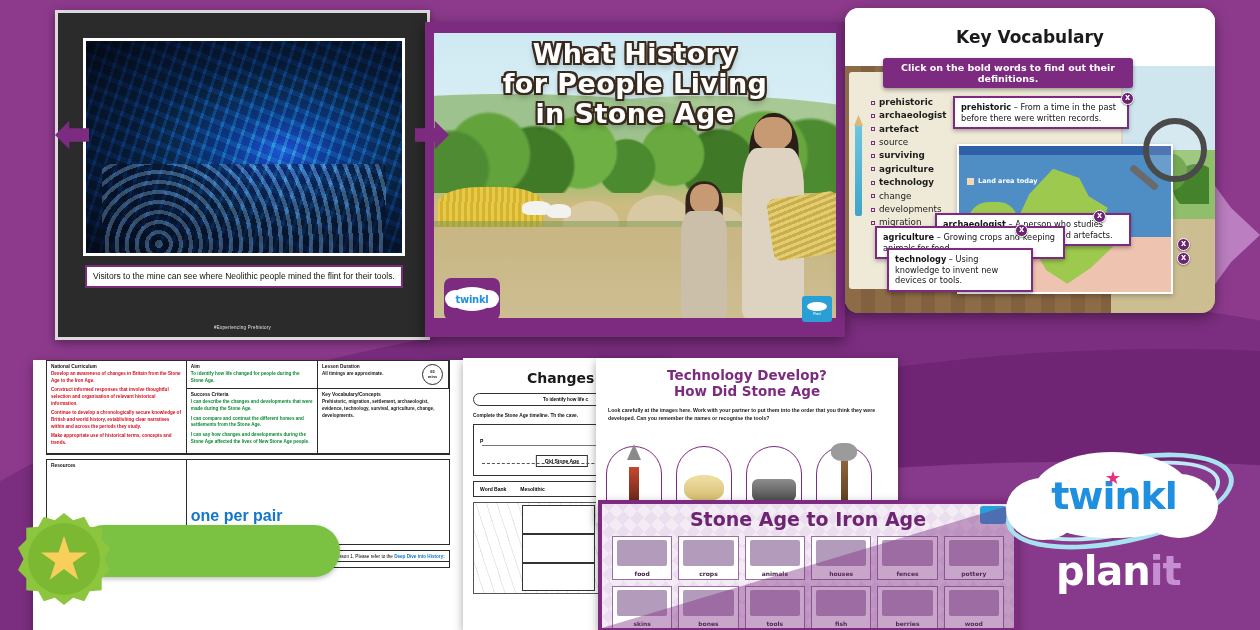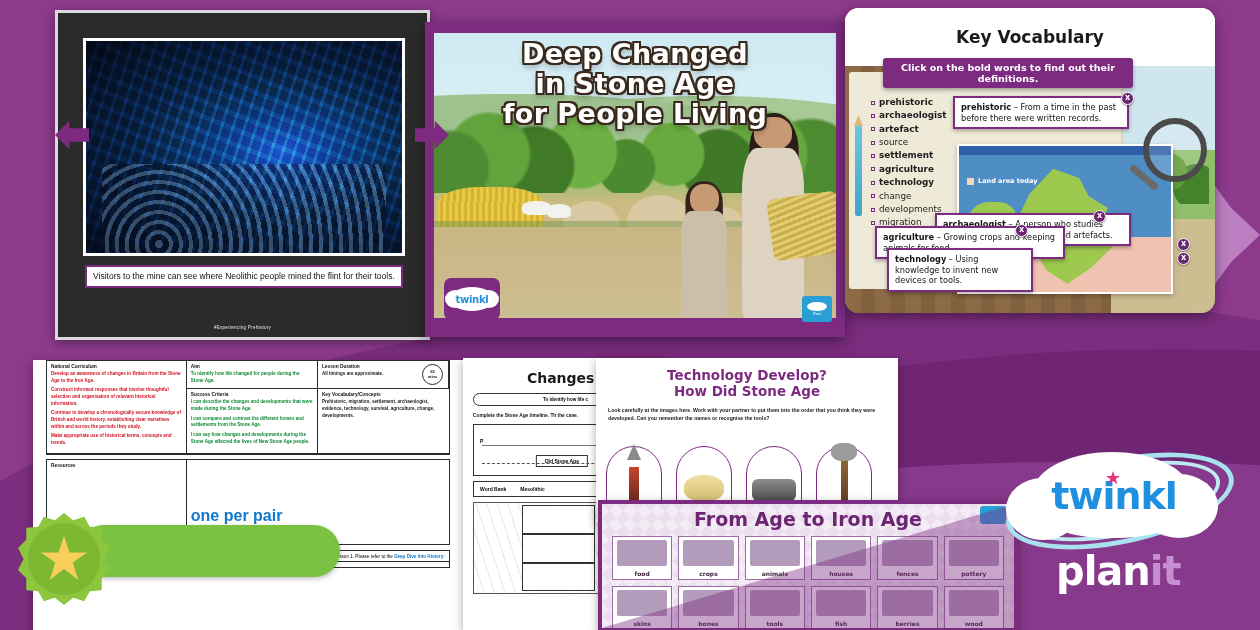--- a/index.html
+++ b/index.html
@@ -680,23 +680,23 @@
         <div class="body"></div>
       </div>
       <div class="woman">
         <div class="hair"></div>
         <div class="head"></div>
         <div class="body"></div>
         <div class="bundle"></div>
       </div>
     </div>
     <div class="title-text">
-      <div>Deep Changed</div>
+      <div>What History</div>
+      <div>for People Living</div>
       <div>in Stone Age</div>
-      <div>for People Living</div>
     </div>
     <div class="twinkl-chip">
       <div class="cloud">
         <span class="wordmark">twinkl</span>
       </div>
     </div>
     <div class="bluebadge">
       <div class="bb-cloud"></div>
       <div class="bb-t">Planit</div>
     </div>
@@ -741,21 +741,21 @@
       <li>
           <span class="bullet"></span>
           <span class="bold">artefact</span>
         </li>
       <li>
           <span class="bullet"></span>
           <span>source</span>
         </li>
       <li>
           <span class="bullet"></span>
-          <span class="bold">settlement</span>
+          <span class="bold">surviving</span>
         </li>
       <li>
           <span class="bullet"></span>
           <span class="bold">agriculture</span>
         </li>
       <li>
           <span class="bullet"></span>
           <span class="bold">technology</span>
         </li>
       <li>
@@ -904,21 +904,21 @@
         </div>
       <div class="tc-item">
           <div class="tool-axe"></div>
         </div>
     </div>
   </div>
 
   <div class="card" id="wordmat">
     <div class="wm-bg"></div>
     <div class="wm-badge"></div>
-    <div class="wm-title">From Age to Iron Age</div>
+    <div class="wm-title">Stone Age to Iron Age</div>
     <div class="wm-grid">
       <div class="wm-cell">
           <div class="thumb"></div>
           <div class="lbl">food</div>
         </div>
       <div class="wm-cell">
           <div class="thumb"></div>
           <div class="lbl">crops</div>
         </div>
       <div class="wm-cell">

